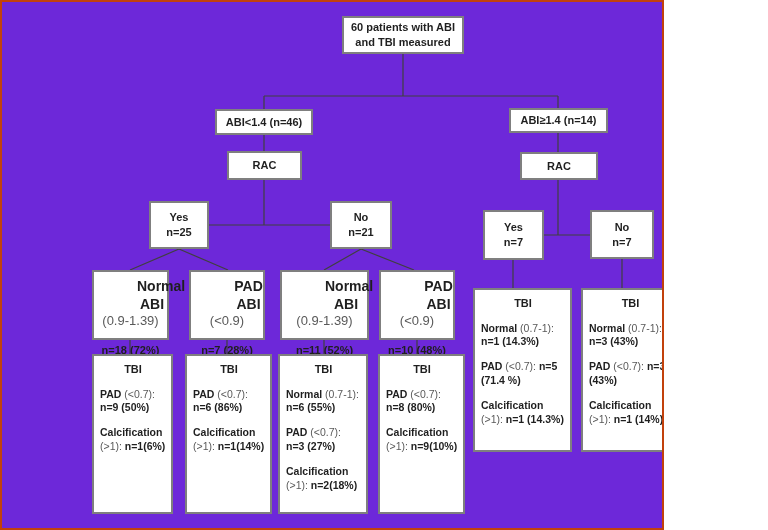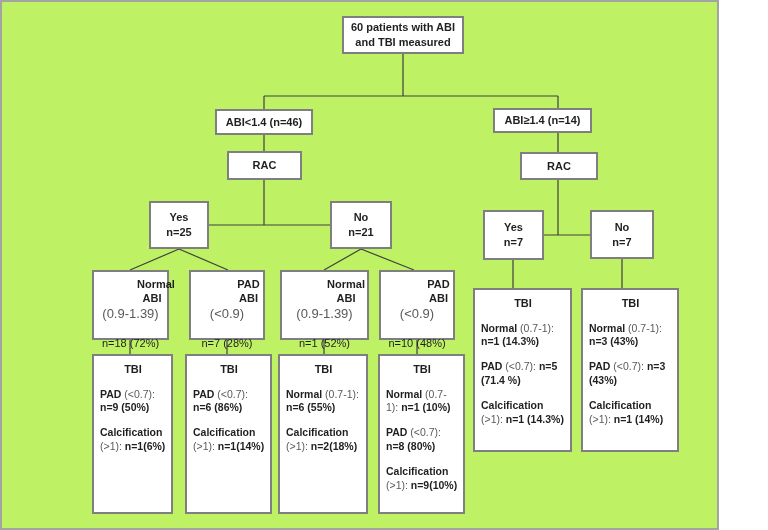--- a/index.html
+++ b/index.html
@@ -1,35 +1,35 @@
 <!DOCTYPE html>
 <html><head>
 <meta charset="utf-8">
 <style>
   html,body{margin:0;padding:0;background:#fff;}
   .canvas{
-    position:relative;width:719px;height:530px;background:#bef264;
-    border:2px solid #a3a3a3;box-sizing:border-box;overflow:hidden;
+    position:relative;width:664px;height:530px;background:#6d28d9;
+    border:2px solid #c2410c;box-sizing:border-box;overflow:hidden;
     font-family:"Liberation Sans",sans-serif;color:#1f1f1f;
   }
   .lines{position:absolute;left:0;top:0;width:768px;height:530px;pointer-events:none;}
   .box{
     position:absolute;background:#ffffff;border:2px solid #7f7f7f;
     box-sizing:border-box;
   }
   
   .node{
     display:flex;flex-direction:column;align-items:center;justify-content:center;
     font-weight:bold;font-size:11px;line-height:1.32;text-align:center;
   }
   
   .cat{ text-align:center;padding-top:6px; }
-  .cat-title{font-weight:bold;font-size:11px;line-height:1.25;margin-left:43px;}
+  .cat-title{font-weight:bold;font-size:14px;line-height:1.25;margin-left:43px;}
   .cat-range{color:#595959;font-size:13px;line-height:1.25;}
-  .cat-value{font-weight:normal;font-size:11px;margin-top:15px;}
+  .cat-value{font-weight:bold;font-size:11px;margin-top:15px;}
   
   .tbi{ padding:6px 5px 4px 6px;font-size:10.5px;line-height:1.32; }
   .tbi-title{text-align:center;font-weight:bold;font-size:11px;}
   .entry{margin-top:11px;}
   .entry .lab{font-weight:bold;color:#1f1f1f;}
   .entry .rng{color:#595959;}
   .bold{font-weight:bold;color:#1f1f1f;}
   .plain{font-weight:normal;color:#595959;}
 </style>
 </head>
@@ -61,21 +61,21 @@
   </svg>
 
   <div class="box node" style="left:340px;top:14px;width:122px;height:38px">
     <div>60 patients with ABI</div>
     <div>and TBI  measured</div>
   </div>
 
   <div class="box node" style="left:213px;top:107px;width:98px;height:26px">
     <div>ABI&lt;1.4 (n=46)</div>
   </div>
-  <div class="box node" style="left:491px;top:106px;width:99px;height:25px">
+  <div class="box node" style="left:507px;top:106px;width:99px;height:25px">
     <div>ABI≥1.4 (n=14)</div>
   </div>
 
   <div class="box node" style="left:225px;top:149px;width:75px;height:29px">
     <div>RAC</div>
   </div>
   <div class="box node" style="left:518px;top:150px;width:78px;height:28px">
     <div>RAC</div>
   </div>
 
@@ -102,21 +102,21 @@
     <div class="cat-value">n=18 (72%)</div>
   </div>
   <div class="box cat" style="left:187px;top:268px;width:76px;height:70px">
     <div class="cat-title">PAD ABI</div>
     <div class="cat-range">(&lt;0.9)</div>
     <div class="cat-value">n=7 (28%)</div>
   </div>
   <div class="box cat" style="left:278px;top:268px;width:89px;height:70px">
     <div class="cat-title">Normal ABI</div>
     <div class="cat-range">(0.9-1.39)</div>
-    <div class="cat-value">n=1 (52%)</div>
+    <div class="cat-value">n=11 (52%)</div>
   </div>
   <div class="box cat" style="left:377px;top:268px;width:76px;height:70px">
     <div class="cat-title">PAD ABI</div>
     <div class="cat-range">(&lt;0.9)</div>
     <div class="cat-value">n=10 (48%)</div>
   </div>
 
   <div class="box tbi" style="left:90px;top:352px;width:81px;height:160px">
     <div class="tbi-title">TBI</div>
     <div class="entry">
@@ -146,33 +146,33 @@
   </div>
 
   <div class="box tbi" style="left:276px;top:352px;width:90px;height:160px">
     <div class="tbi-title">TBI</div>
     <div class="entry">
       <span class="lab">Normal</span>
       <span class="rng">(0.7-1):</span>
       <span class="bold">n=6 (55%)</span>
     </div>
     <div class="entry">
+      <span class="lab">PAD</span>
+      <span class="rng">(&lt;0.7):</span>
+      <span class="bold">n=3 (27%)</span>
+    </div>
+    <div class="entry">
       <span class="lab">Calcification</span>
       <span class="rng">(&gt;1):</span>
       <span class="bold">n=2(18%)</span>
     </div>
   </div>
 
   <div class="box tbi" style="left:376px;top:352px;width:87px;height:160px">
     <div class="tbi-title">TBI</div>
-    <div class="entry">
-      <span class="lab">Normal</span>
-      <span class="rng">(0.7-1):</span>
-      <span class="bold">n=1 (10%)</span>
-    </div>
     <div class="entry">
       <span class="lab">PAD</span>
       <span class="rng">(&lt;0.7):</span>
       <span class="bold">n=8 (80%)</span>
     </div>
     <div class="entry">
       <span class="lab">Calcification</span>
       <span class="rng">(&gt;1):</span>
       <span class="bold">n=9(10%)</span>
     </div>

